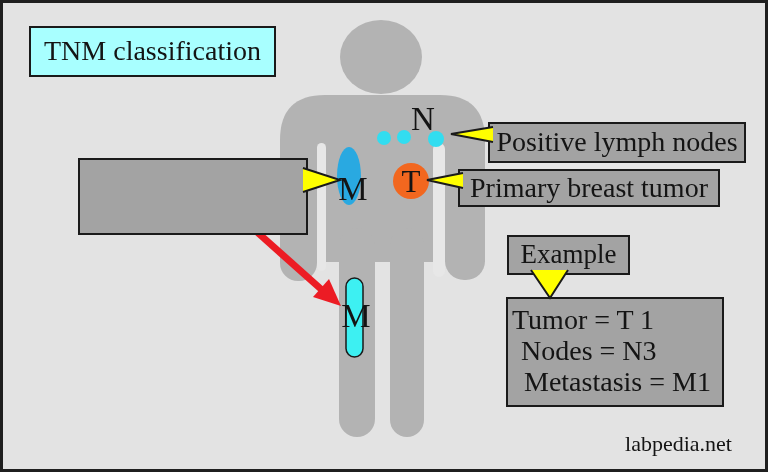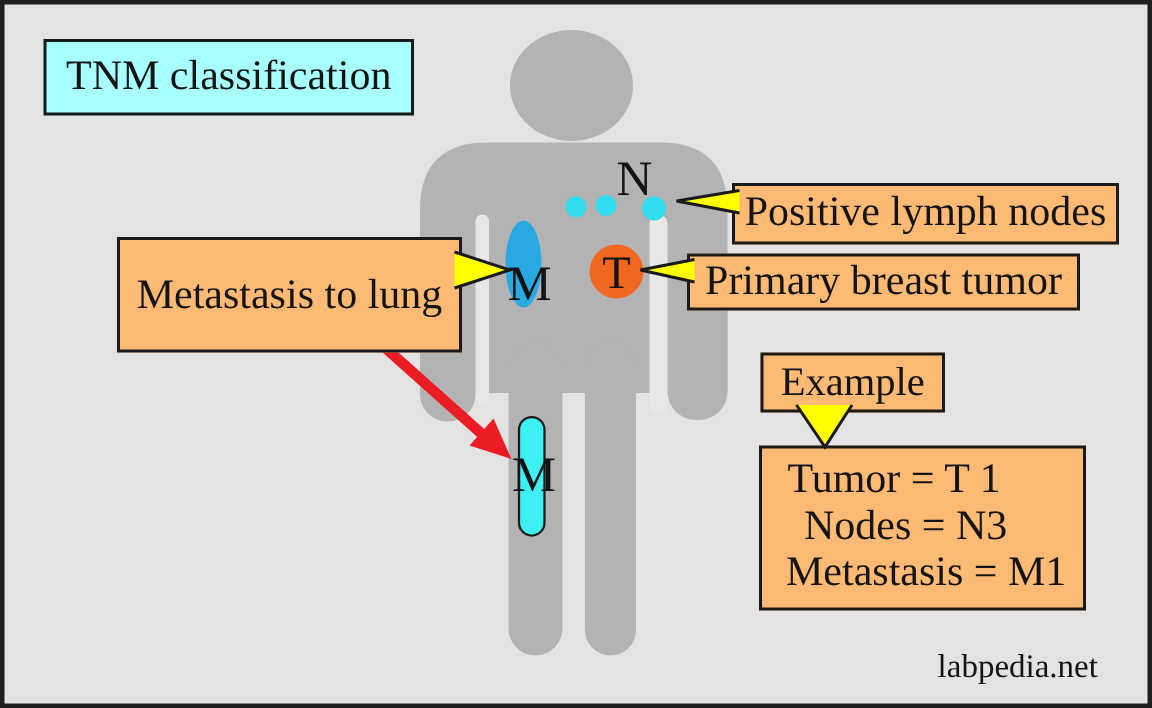--- a/index.html
+++ b/index.html
@@ -19,32 +19,32 @@
   .box {
     position:absolute;
     box-sizing:border-box;
     border:2px solid #1a1a1a;
     display:flex; flex-direction:column;
     align-items:center; justify-content:center;
     text-align:left;
     line-height:1.1;
     z-index:2;
   }
-  .box.yellow { background:#fdba74; }
+  .box.yellow { background:#a3a3a3; }
   .box.cyan   { background:#a8ffff; }
   .tnm       { left:26px;  top:23px;  width:247px; height:51px; font-size:28px; }
   .metastasis{ left:75px;  top:155px; width:230px; height:77px; font-size:28px; line-height:31px; }
   .lymph     { left:485px; top:119px; width:258px; height:41px; font-size:28px; }
   .primary   { left:455px; top:166px; width:262px; height:38px; font-size:28px; }
   .example   { left:504px; top:232px; width:123px; height:40px; font-size:27px; }
   .exvalues  { left:503px; top:294px; width:218px; height:110px; font-size:28px;
                align-items:flex-start; justify-content:flex-start; text-align:left;
                padding-top:5px; line-height:31px; }
-  .exvalues .ln1 { padding-left:17px; }
-  .exvalues .ln2 { padding-left:28px; }
+  .exvalues .ln1 { padding-left:4px; }
+  .exvalues .ln2 { padding-left:13px; }
   .exvalues .ln3 { padding-left:16px; }
   .watermark {
     position:absolute; left:594px; top:428px; width:163px; height:34px;
     font-size:22px; text-align:center; z-index:2;
   }
   .tails { z-index:3; }
   text { font-family:"Liberation Serif","DejaVu Serif",serif; }
 </style>
 </head>
 <body>
@@ -87,21 +87,20 @@
       <line x1="257" y1="232" x2="322" y2="290" stroke-width="7" stroke="#ec1c24"></line>
       <polygon points="341,306 313,297 329,279" fill="#ec1c24"></polygon>
     </g>
   </svg>
 
   <div class="box cyan tnm">
     <span>TNM classification</span>
   </div>
 
   <div class="box yellow metastasis">
-    <span>Metastasis to lung</span>
   </div>
 
   <div class="box yellow lymph">
     <span>Positive lymph nodes</span>
   </div>
 
   <div class="box yellow primary">
     <span>Primary breast tumor</span>
   </div>
 

